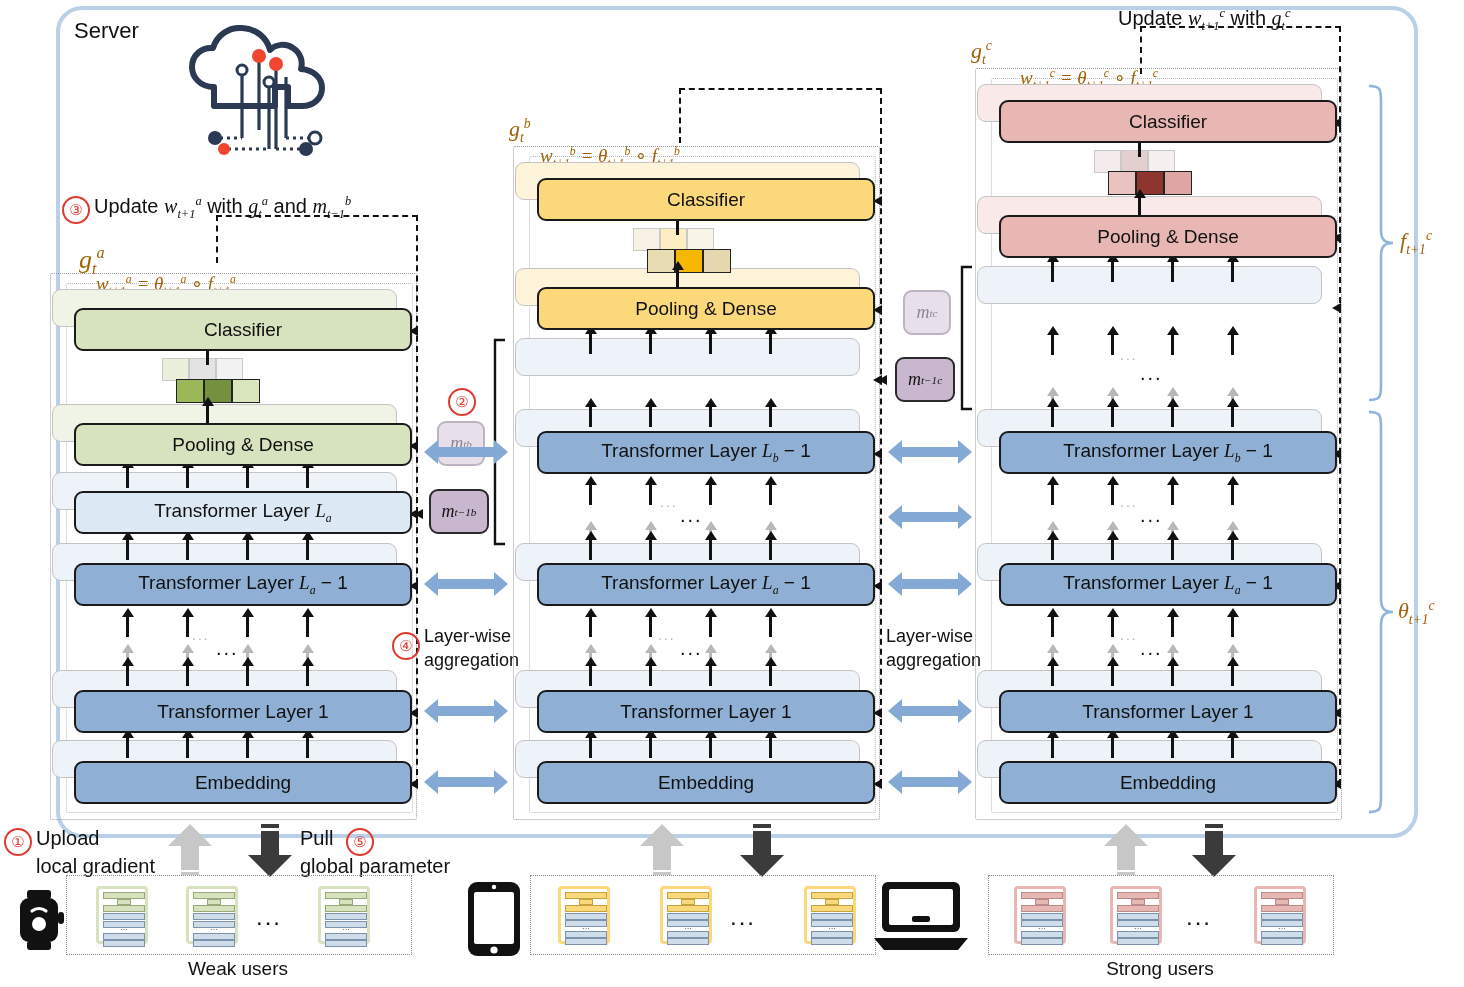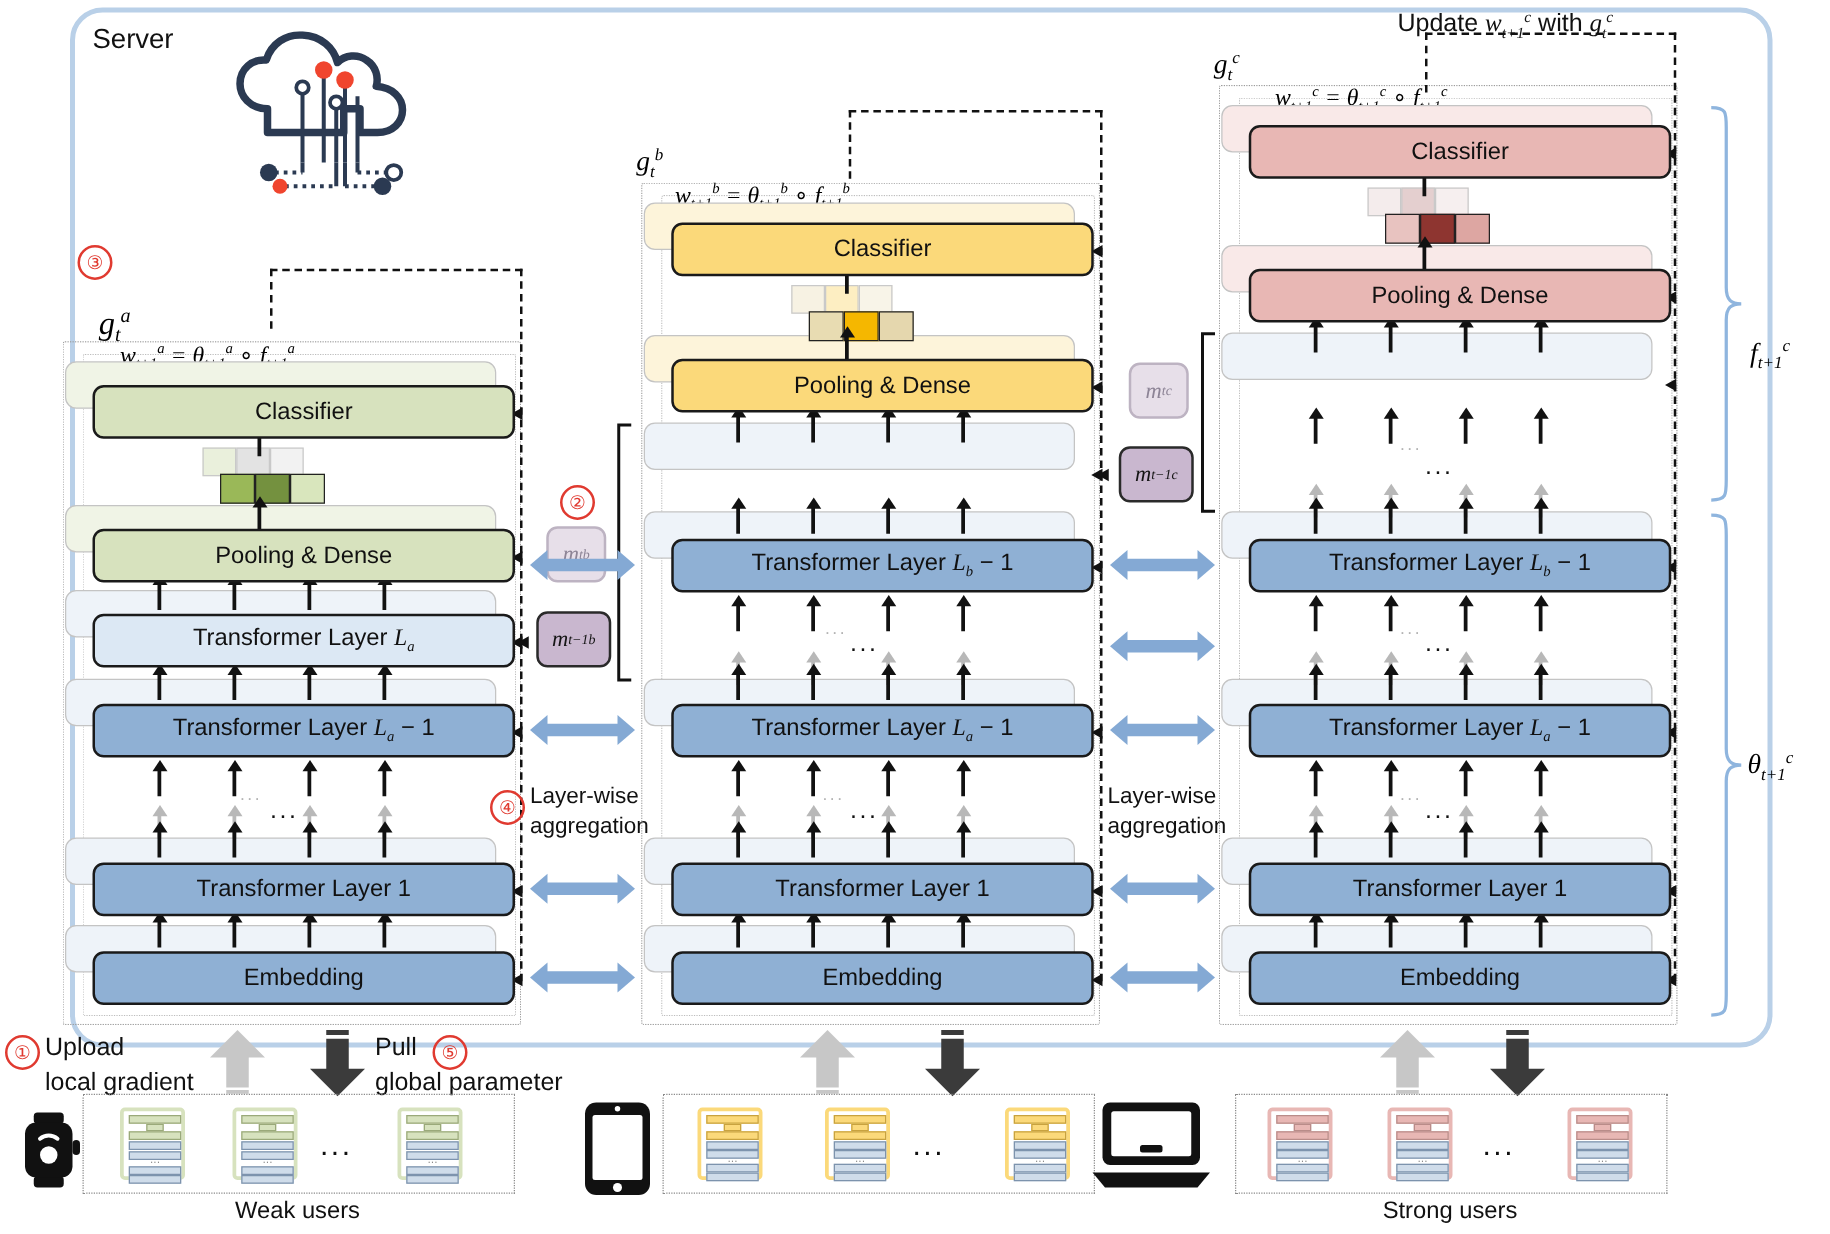--- a/index.html
+++ b/index.html
@@ -53,21 +53,21 @@
 
   .dots{position:absolute;font-size:17px;color:#111;letter-spacing:2px;line-height:1;}
   .dots.gray{color:#b3b3b3;font-size:14px;}
 
   
   .hm{position:absolute;border:1.4px solid #222;box-sizing:border-box;}
   .hm.pale{border-color:#c9c9c9;}
 
   
   .math{position:absolute;font-family:"Liberation Serif",serif;font-style:italic;
-        color:#000000;white-space:nowrap;}
+        color:#a16207;white-space:nowrap;}
   .txt{position:absolute;color:#111;white-space:nowrap;}
   sub,sup{font-style:italic;font-size:.62em;}
   .up{font-style:normal;}
 
   
   .dash-v{position:absolute;border-left:2.5px dashed #111;}
   .dash-h{position:absolute;border-top:2.5px dashed #111;}
   .dash-h.arrow-l:before{
     content:"";position:absolute;left:-9px;top:-5.5px;
     border-top:5.5px solid transparent;border-bottom:5.5px solid transparent;
@@ -146,20 +146,25 @@
       <circle cx="54" cy="124" r="6" fill="#f0452e"></circle>
       <circle cx="145" cy="113" r="6" fill="#fff" stroke="#2b3a52" stroke-width="3"></circle>
       <circle cx="136" cy="124" r="7" fill="#2b3a52"></circle>
     </svg>
   </div>
 
   <div class="abs col-outer" style="left:50px;top:273px;width:365px;height:545px;"></div>
   <div class="abs col-inner" style="left:66px;top:283px;width:345px;height:528px;"></div>
 
   <div class="circnum" style="left:62px;top:196px;">③</div>
+  <div class="txt" style="left:94px;top:194px;font-size:20px;">
+    Update <span style="font-family:'Liberation Serif',serif;font-style:italic;">w<sub>t+1</sub><sup>a</sup></span>
+    with <span style="font-family:'Liberation Serif',serif;font-style:italic;">g<sub>t</sub><sup>a</sup></span>
+    and <span style="font-family:'Liberation Serif',serif;font-style:italic;">m<sub>t−1</sub><sup>b</sup></span>
+  </div>
 
   <div class="math" style="left:46px;top:244px;font-size:26px;margin-left:33px;">g<sub>t</sub><sup>a</sup></div>
 
   <div class="math" style="left:96px;top:272px;font-size:19px;">
     w<sub>t+1</sub><sup>a</sup> = θ<sub>t+1</sub><sup>a</sup> <span class="up">∘</span> f<sub>t+1</sub><sup>a</sup>
   </div>
 
   <div class="blk ghost c-ghost-green" style="left:52px;top:289px;width:345px;height:38px;"></div>
   <div class="blk ghost c-ghost-green" style="left:52px;top:404px;width:345px;height:38px;"></div>
   <div class="blk ghost c-ghost-blue" style="left:52px;top:472px;width:345px;height:38px;"></div>
@@ -485,21 +490,21 @@
   <div class="dash-h arrow-l" style="left:1341px;top:236px;width:0px;"></div>
   <div class="dash-h arrow-l" style="left:1341px;top:306px;width:0px;"></div>
   <div class="dash-h arrow-l" style="left:1341px;top:452px;width:0px;"></div>
   <div class="dash-h arrow-l" style="left:1341px;top:584px;width:0px;"></div>
   <div class="dash-h arrow-l" style="left:1341px;top:711px;width:0px;"></div>
   <div class="dash-h arrow-l" style="left:1341px;top:782px;width:0px;"></div>
 
   <svg class="abs brace" style="left:1365px;top:84px;width:30px;height:318px;">
     <path d="M4 2 C16 2 16 6 16 18 L16 146 C16 156 20 159 28 159 C20 159 16 162 16 172 L16 300 C16 312 16 316 4 316" fill="none" stroke="#8fb5de" stroke-width="2.6"></path>
   </svg>
-  <div class="math" style="left:1400px;top:228px;font-size:22px;margin-top:41px;">f<sub>t+1</sub><sup>c</sup></div>
+  <div class="math" style="left:1400px;top:228px;font-size:22px;">f<sub>t+1</sub><sup>c</sup></div>
 
   <svg class="abs brace" style="left:1365px;top:410px;width:30px;height:404px;">
     <path d="M4 2 C16 2 16 6 16 18 L16 189 C16 199 20 202 28 202 C20 202 16 205 16 215 L16 386 C16 398 16 402 4 402" fill="none" stroke="#8fb5de" stroke-width="2.6"></path>
   </svg>
   <div class="math" style="left:1398px;top:598px;font-size:22px;">θ<sub>t+1</sub><sup>c</sup></div>
 
   <div class="circnum" style="left:4px;top:828px;">①</div>
   <div class="txt" style="left:36px;top:827px;font-size:20px;">Upload</div>
   <div class="txt" style="left:36px;top:855px;font-size:20px;">local gradient</div>
 

